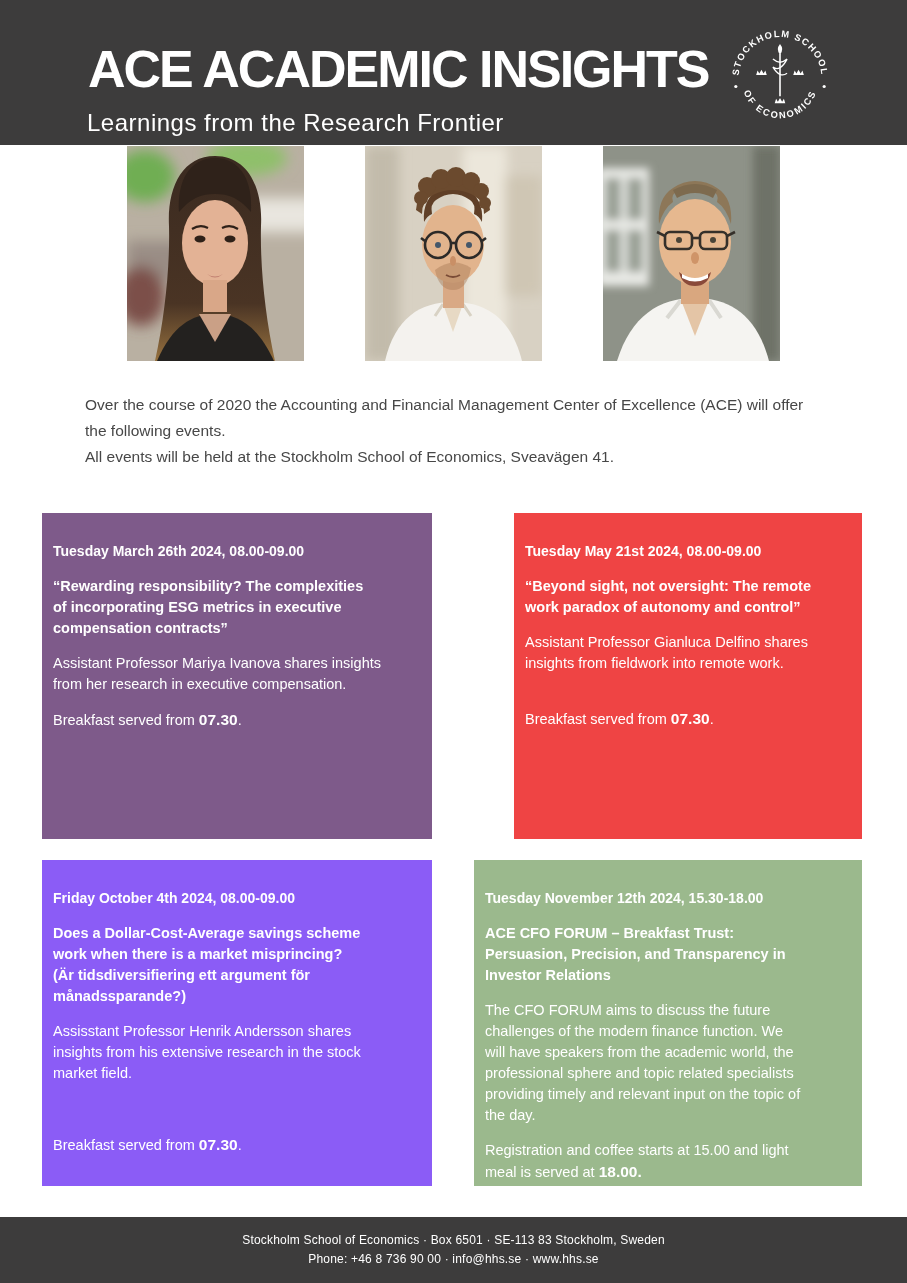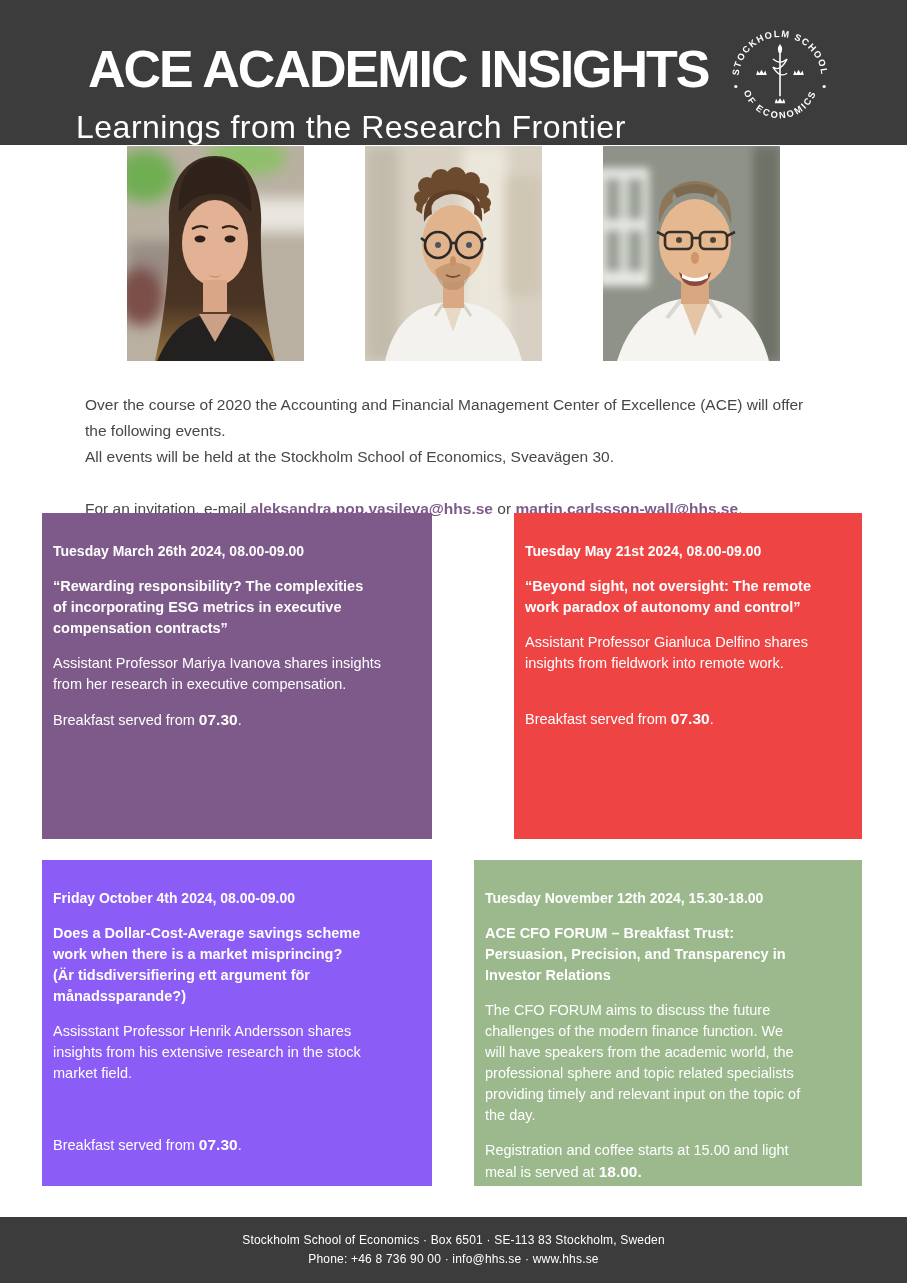--- a/index.html
+++ b/index.html
@@ -16,21 +16,21 @@
   .hdr {
     position: absolute; top:0; left:0; right:0; height:145px;
     background:#3d3c3c; color:#fff;
     padding: 30px 0 0 75px;
   }
   .hdr h1 {
     margin:13px; font-size:52px; line-height:1.02; font-weight:bold;
     letter-spacing:-2px; white-space:nowrap;
   }
   .hdr .sub {
-    margin:2px 0 0 1px; font-size:32px; font-weight:normal;
+    margin:2px 0 0 12px; font-size:24px; font-weight:normal;
     letter-spacing:0.5px; white-space:nowrap;
   }
   .logo { position:absolute; top:22px; right:74px; width:106px; height:106px; }
 
   
   .photos {
     position:absolute; top:146px; left:0; right:0;
     display:flex; justify-content:center; gap:61px;
   }
   .photo { width:177px; height:215px; display:block; }
@@ -217,24 +217,21 @@
       <circle cx="110" cy="94" r="3" fill="#4a4438"></circle>
       <ellipse cx="92" cy="112" rx="4" ry="6" fill="#cf9468"></ellipse>
       <path d="M76,126 q16,14 32,0 q-3,14 -16,14 q-13,0 -16,-14 Z" fill="#8a4a3a"></path>
       <path d="M79,128 q13,8 26,0 l0,4 q-13,7 -26,0 Z" fill="#ffffff"></path>
     </svg>
   </div>
 
   <div class="intro">
     <div class="iline">Over the course of 2020 the Accounting and Financial Management Center of Excellence (ACE) will offer
 the following events.</div>
-    <div class="iline">All events will be held at the Stockholm School of Economics, Sveavägen 30.</div>
-    <div class="iline">
-      <span>For an invitation, e-mail </span><a class="email">aleksandra.pop.vasileva@hhs.se</a><span> or </span><a class="email">martin.carlssson-wall@hhs.se</a><span>.</span>
-    </div>
+    <div class="iline">All events will be held at the Stockholm School of Economics, Sveavägen 41.</div>
   </div>
 
   <div class="cards">
 
     <section class="card m1" style="background: rgb(126, 90, 138);">
       <p class="date">Tuesday March 26th 2024, 08.00-09.00</p>
       <h3 class="title">“Rewarding responsibility? The complexities
 of incorporating ESG metrics in executive
 compensation contracts”</h3>
       <p class="body">Assistant Professor Mariya Ivanova shares insights

